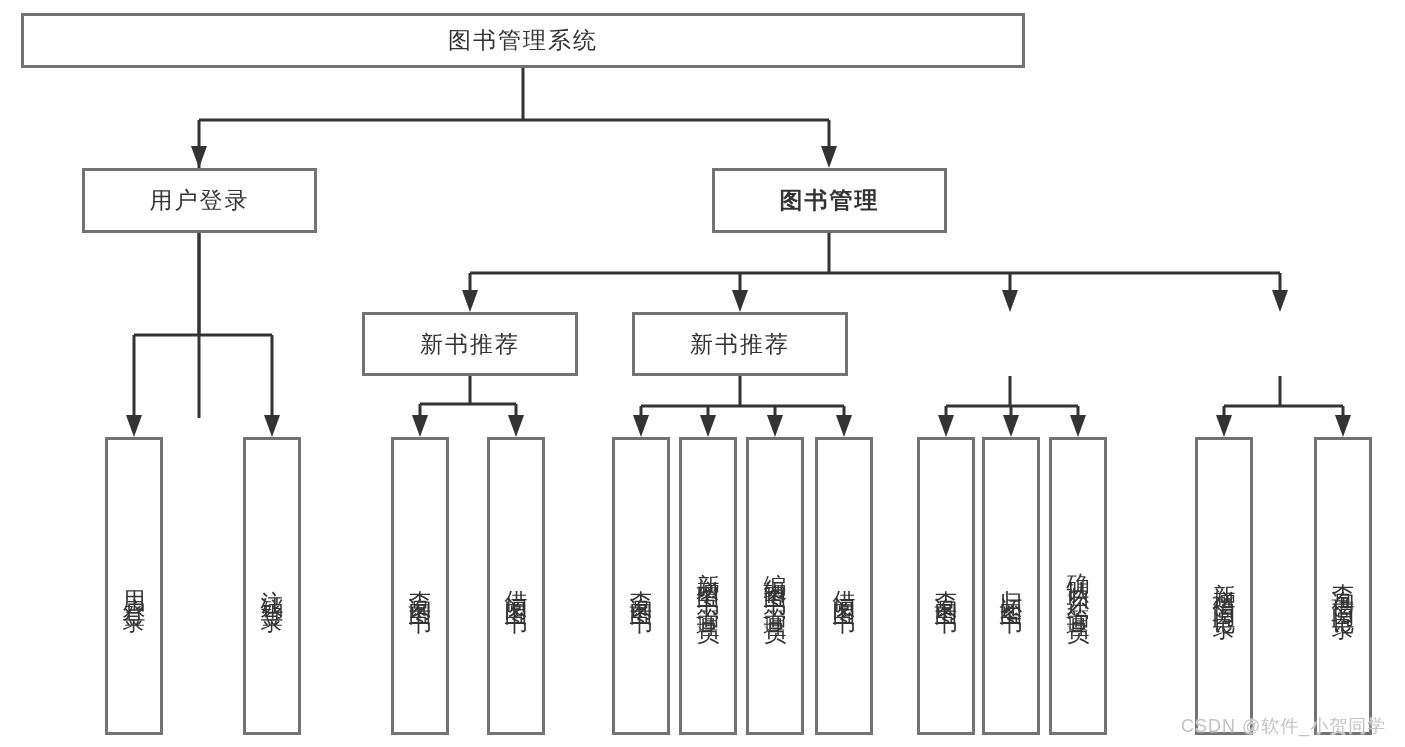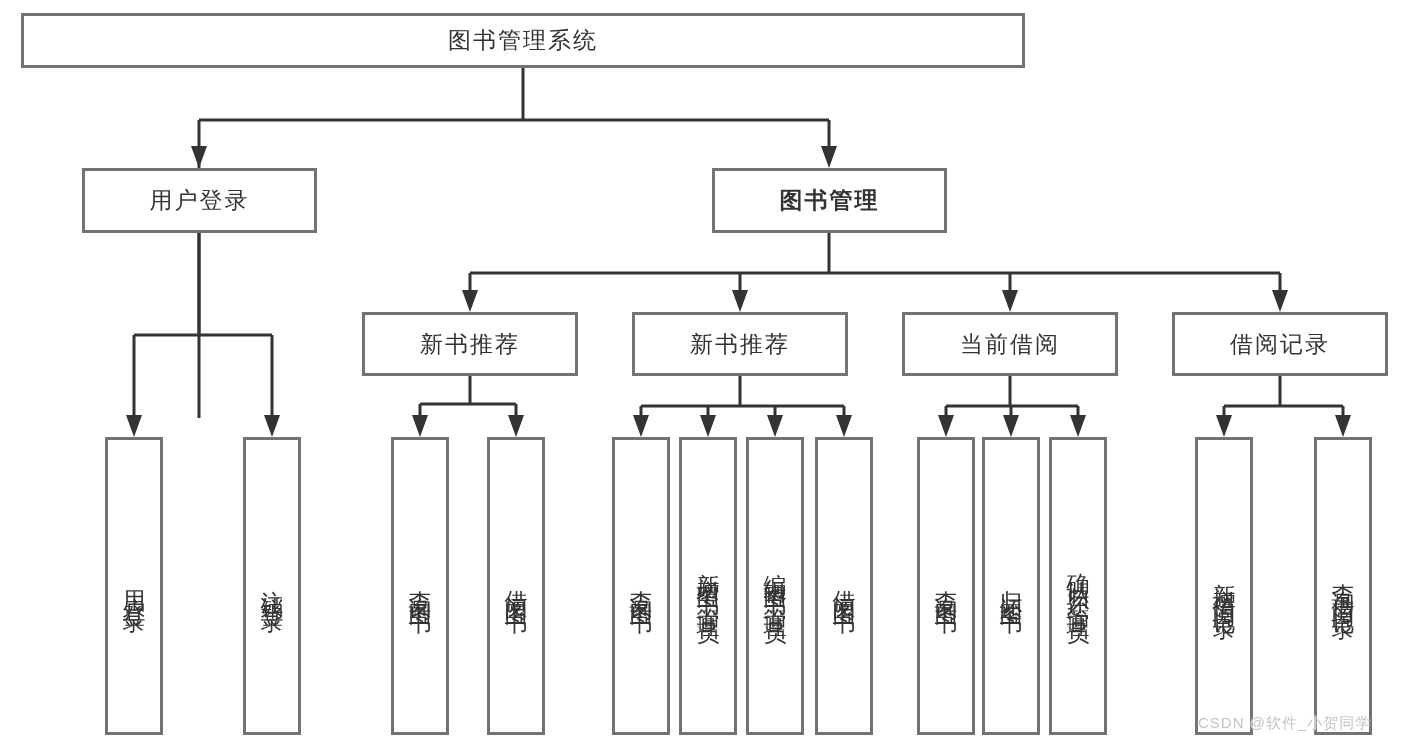--- a/index.html
+++ b/index.html
@@ -31,26 +31,25 @@
     writing-mode:vertical-rl;
     text-orientation:mixed;
     letter-spacing:7px;
     font-size:23px;
     line-height:1;
   }
   .watermark{
     position:absolute;
     left:1181px;top:714px;
     z-index:2;
-    font-size:15px;
+    font-size:18px;
     color:#c3c3c3;
     text-shadow:0 0 2px #ffffff,0 0 1px #ffffff;
     white-space:nowrap;
     letter-spacing:1px;
-    margin-left:17px;
   }
   
   .b-root{left:21px;top:13px;width:1004px;height:55px;}
   .b-l2a{left:82px;top:168px;width:235px;height:65px;}
   .b-l2b{left:712px;top:168px;width:235px;height:65px;font-weight:bold;}
   .b-l3a{left:362px;top:312px;width:216px;height:64px;}
   .b-l3b{left:632px;top:312px;width:216px;height:64px;}
   .b-l3c{left:902px;top:312px;width:216px;height:64px;}
   .b-l3d{left:1172px;top:312px;width:216px;height:64px;}
   .leaf{top:437px;width:58px;height:298px;}
@@ -111,26 +110,20 @@
   <div class="node b-l2b">
     <span class="lbl">图书管理</span>
   </div>
 
   <div class="node b-l3a">
     <span class="lbl">新书推荐</span>
   </div>
   <div class="node b-l3b">
     <span class="lbl">新书推荐</span>
   </div>
-  <div class="node b-l3c">
-    <span class="lbl">当前借阅</span>
-  </div>
-  <div class="node b-l3d">
-    <span class="lbl">借阅记录</span>
-  </div>
 
   <div class="node vnode leaf b-a1">
     <span class="lbl">用户登录</span>
   </div>
   <div class="node vnode leaf b-a2">
     <span class="lbl">注销登录</span>
   </div>
 
   <div class="node vnode leaf b-b1">
     <span class="lbl">查询图书</span>

